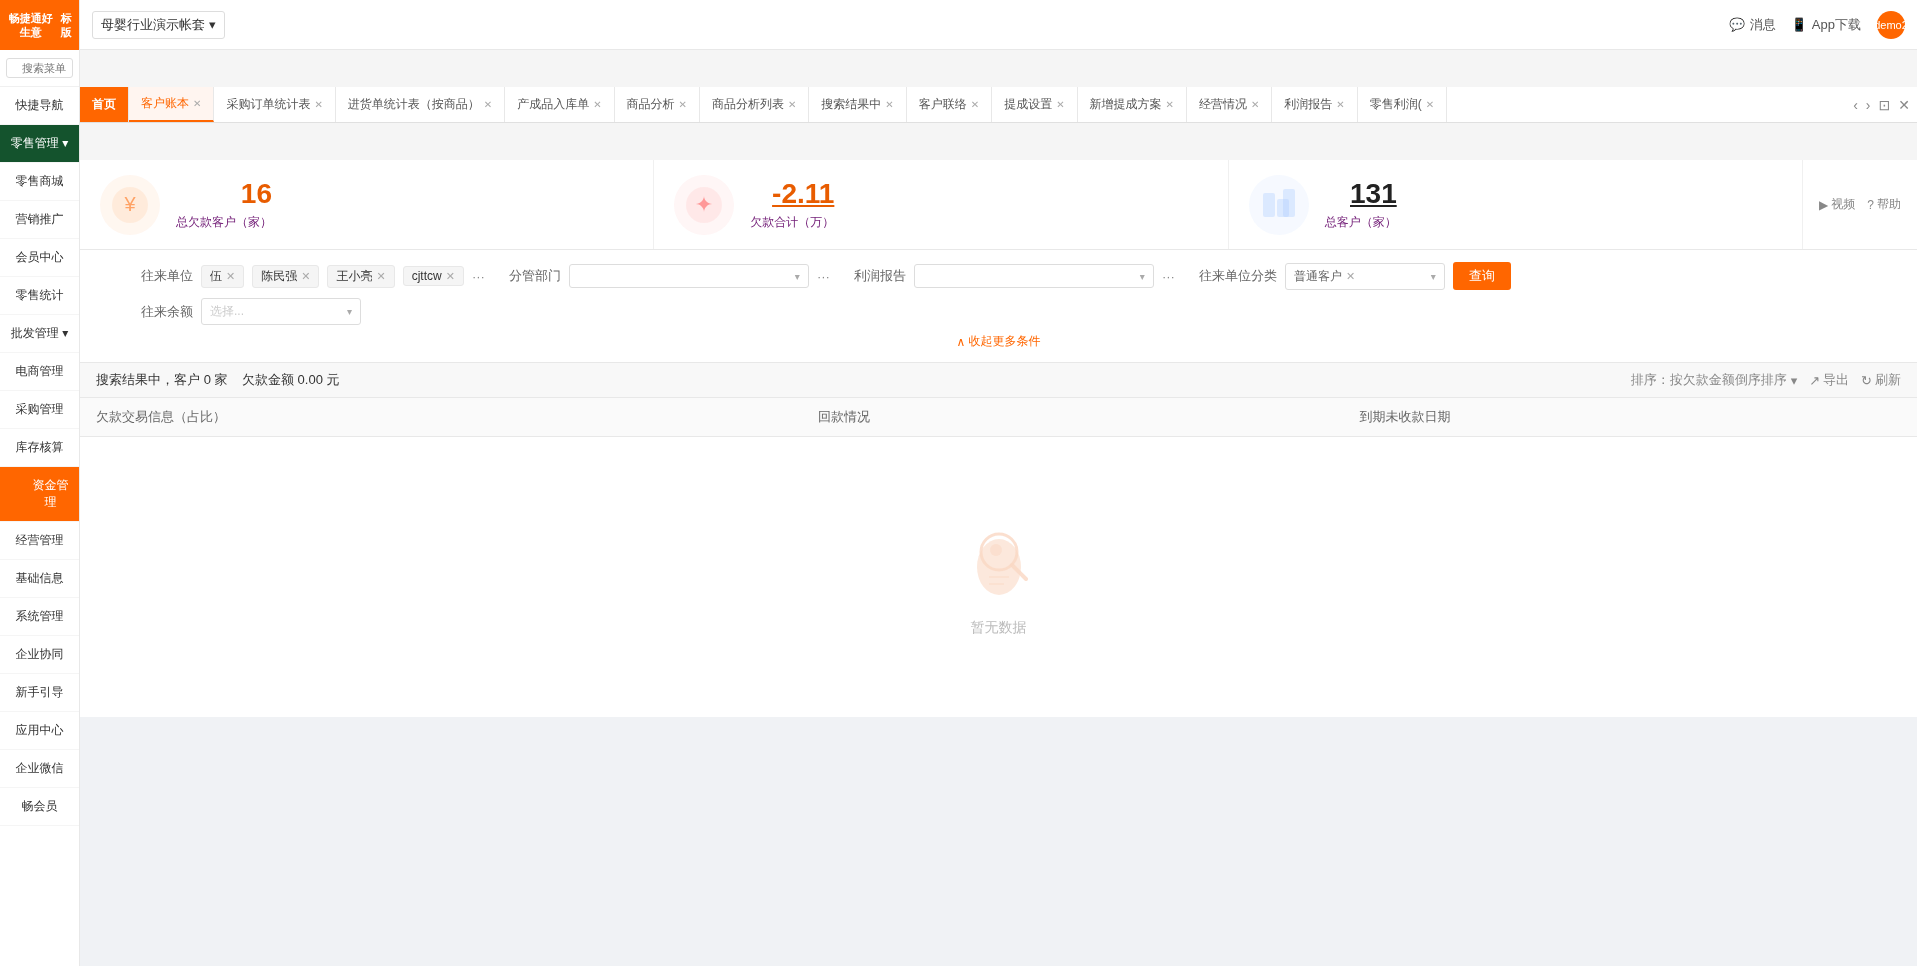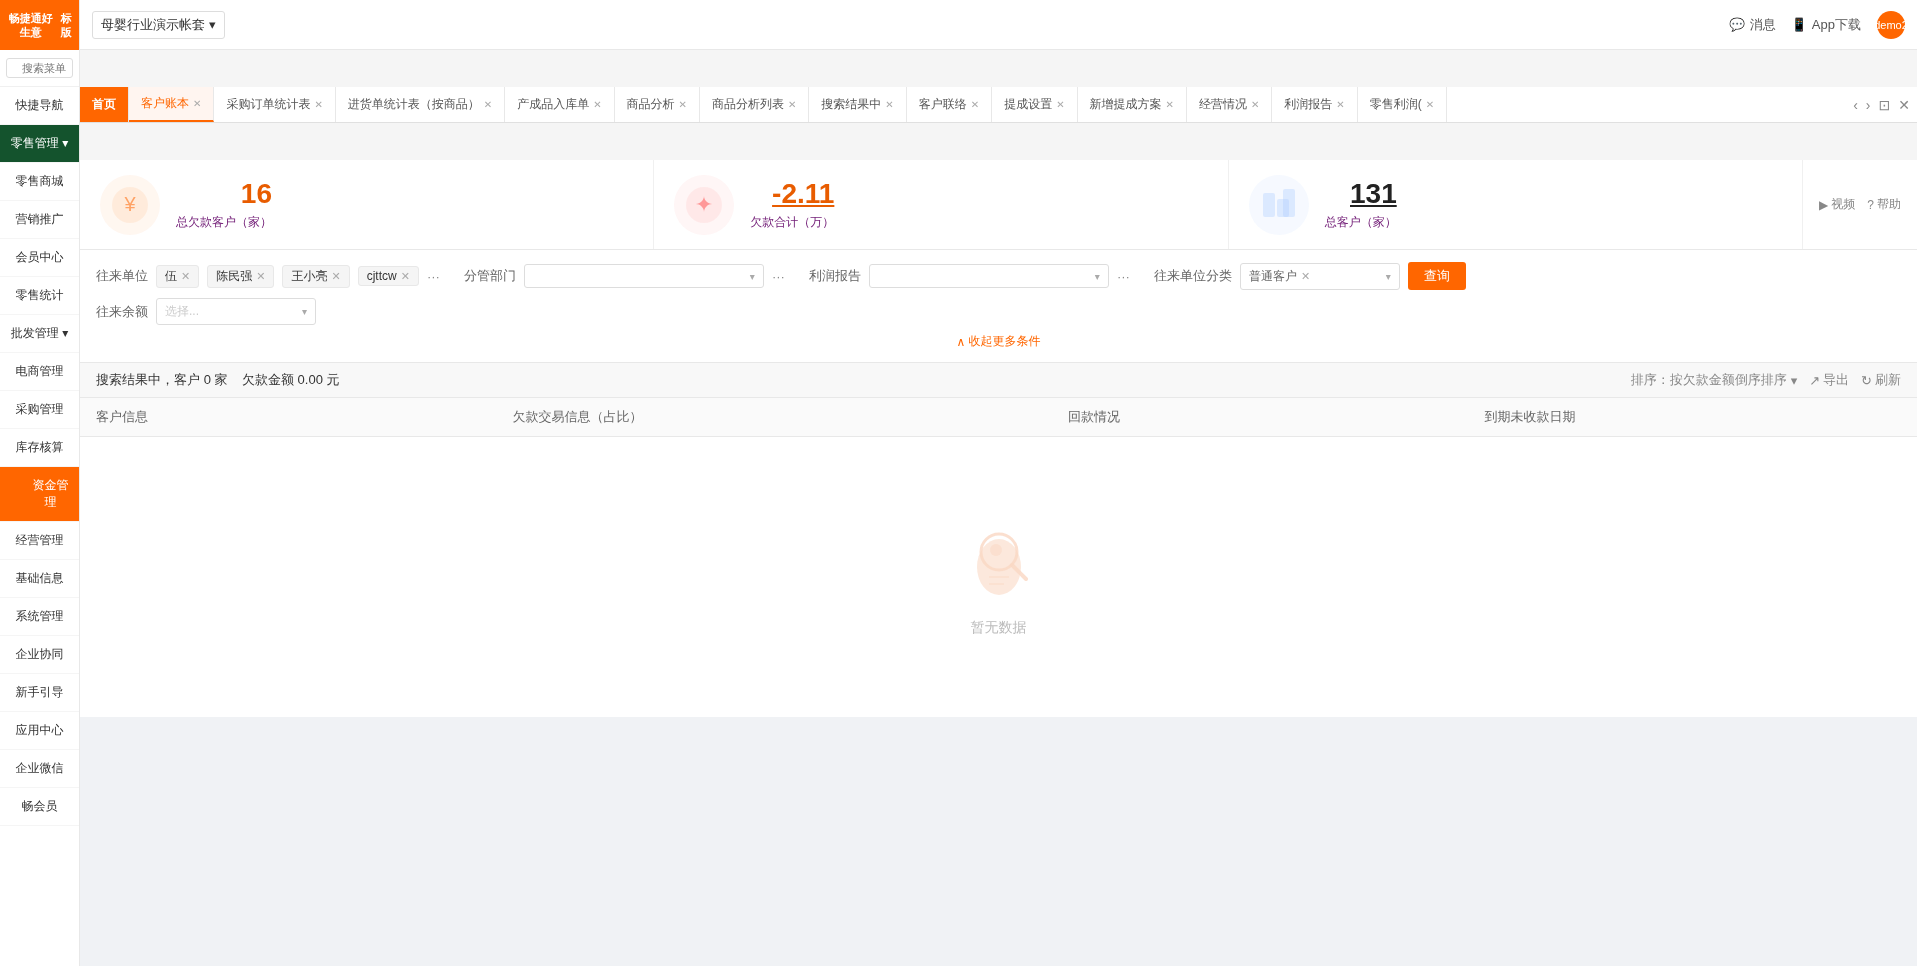--- a/index.html
+++ b/index.html
@@ -182,21 +182,21 @@
       padding: 12px 16px;
       border-bottom: 1px solid #e8e8e8;
     }
     .filter-row {
       display: flex;
       align-items: center;
       gap: 8px;
       flex-wrap: wrap;
       margin-bottom: 8px;
     }
-    .filter-label { color: #666; font-size: 13px; white-space: nowrap; }
+    .filter-label { color: #666; font-size: 13px; white-space: nowrap; margin-left: 45px; }
     .filter-tag {
       display: inline-flex; align-items: center; gap: 4px;
       background: #f5f5f5; border: 1px solid #e8e8e8;
       border-radius: 3px; padding: 2px 8px; font-size: 12px; color: #333;
     }
     .filter-tag .x { color: #aaa; cursor: pointer; font-size: 11px; }
     .filter-more { color: #888; cursor: pointer; font-size: 13px; }
     .filter-select {
       border: 1px solid #ddd; border-radius: 3px; padding: 4px 8px;
       font-size: 12px; color: #666; min-width: 160px; display: flex;
@@ -560,21 +560,20 @@
         </div>
         <div class="action-btn">
           <span>↻</span>
           <span>刷新</span>
         </div>
       </div>
     </div>
 
     <div class="data-table">
       <div class="table-header">
-        <div class="th-col1">客户信息</div>
         <div class="th-col2">欠款交易信息（占比）</div>
         <div class="th-col3">回款情况</div>
         <div class="th-col4">到期未收款日期</div>
       </div>
 
       <div class="empty-state">
         <div class="empty-illustration">
           <svg width="90" height="90" viewBox="0 0 90 90" fill="none" xmlns="http://www.w3.org/2000/svg" opacity="0.5">
 
             <ellipse cx="45" cy="50" rx="22" ry="28" fill="#f5b28a" opacity="0.6"></ellipse>

